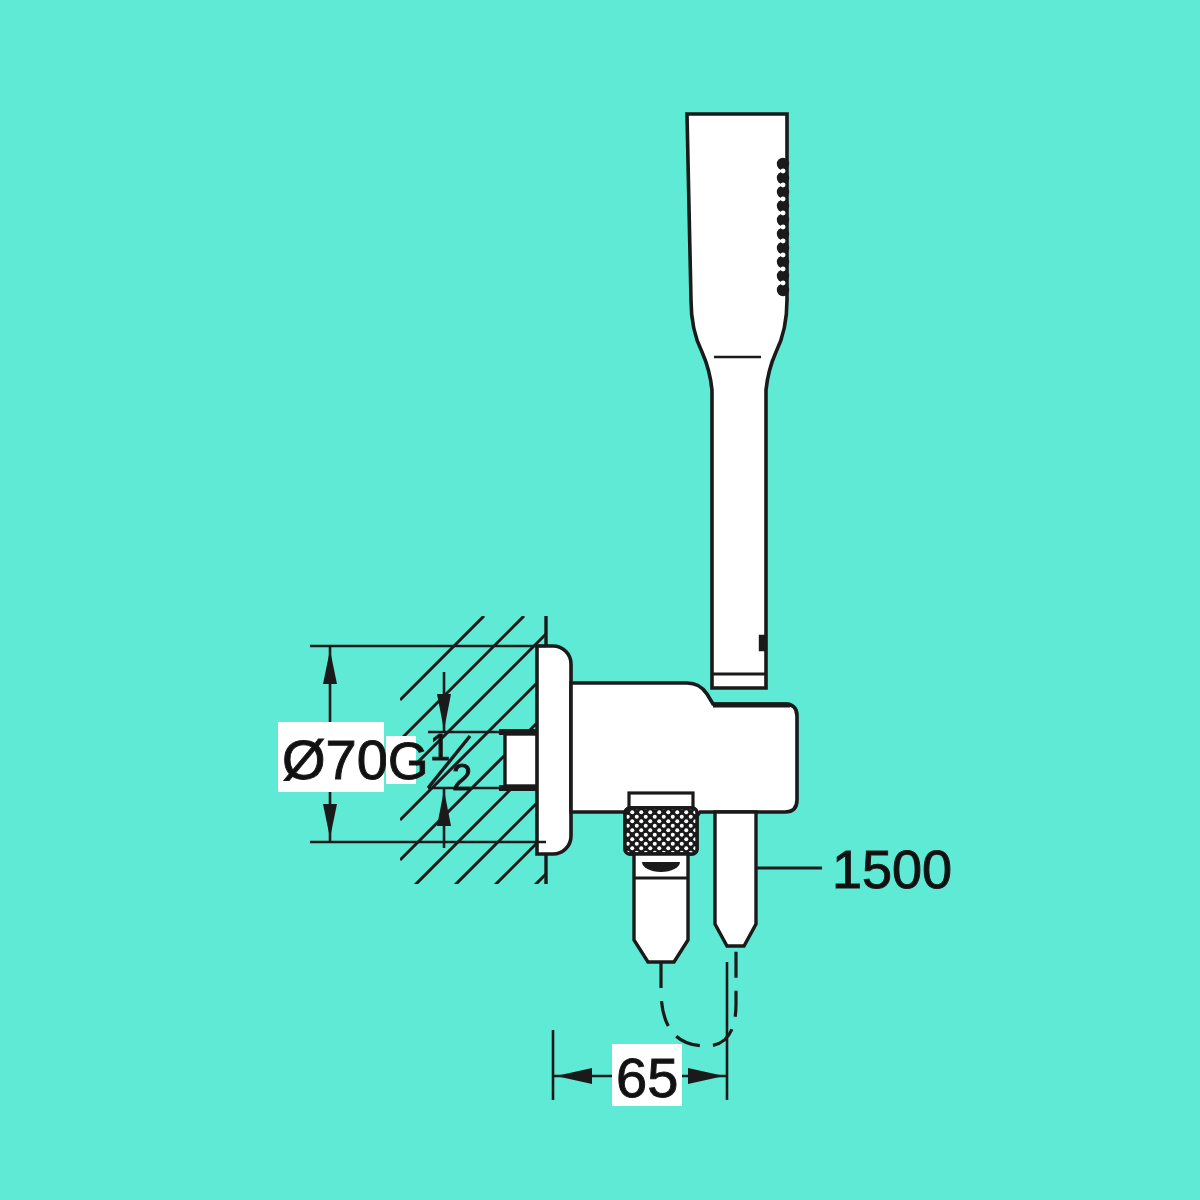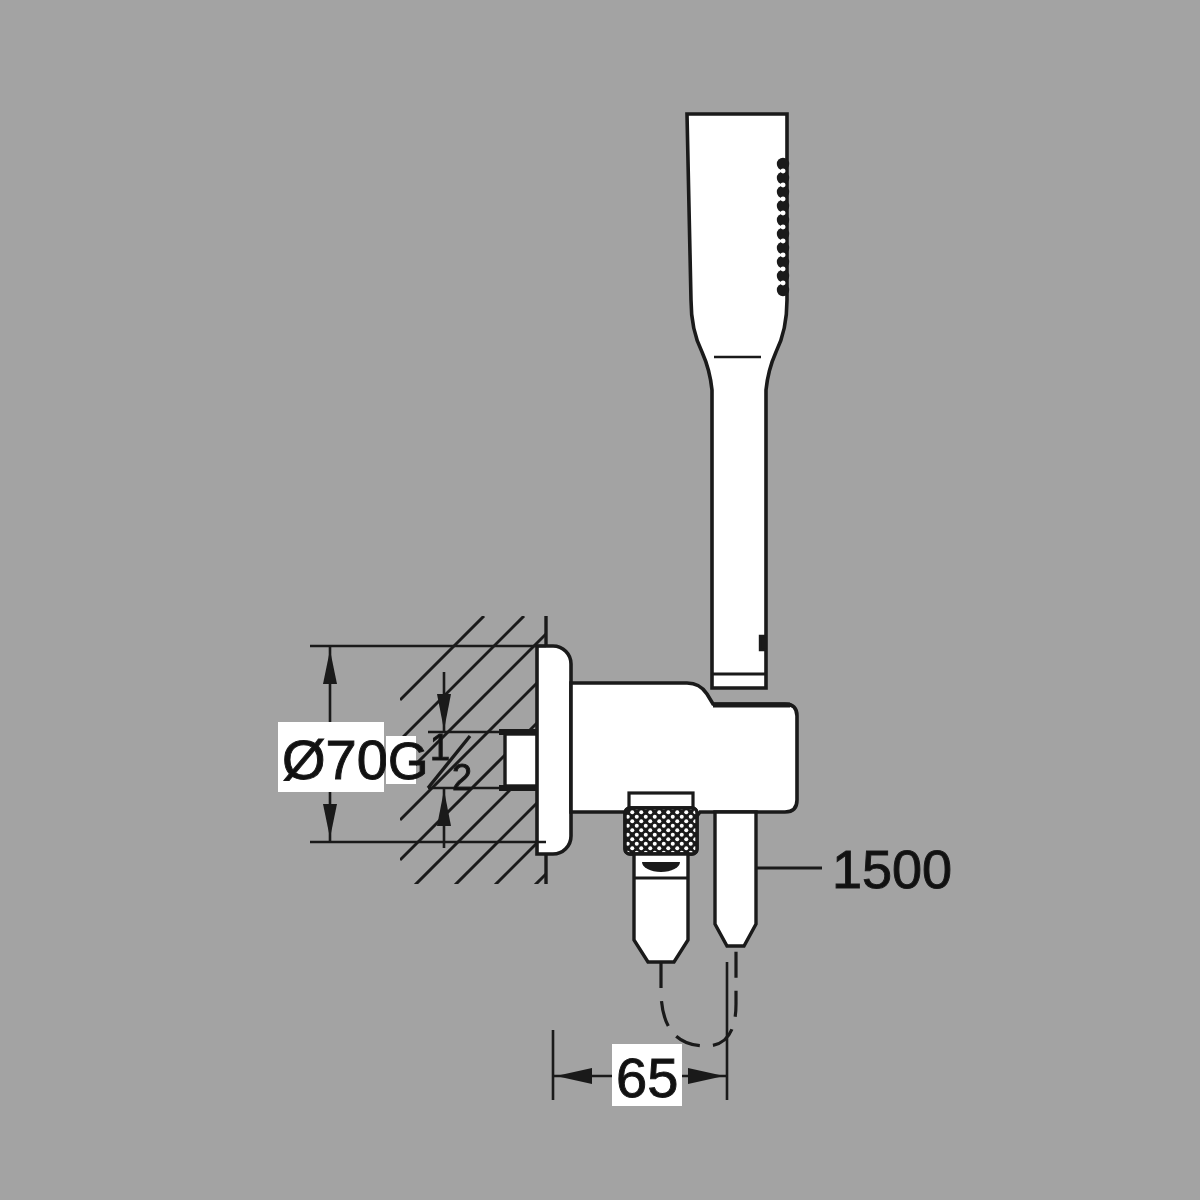--- a/index.html
+++ b/index.html
@@ -10,21 +10,21 @@
   body {
     width: 1200px;
     height: 1200px;
     overflow: hidden;
     font-family: "Liberation Sans", sans-serif;
   }
   #drawing-root {
     position: relative;
     width: 1200px;
     height: 1200px;
-    background: #a3a3a3;
+    background: #5eead4;
   }
   svg#technical-drawing {
     display: block;
     width: 1200px;
     height: 1200px;
   }
   .dim-text {
     font-family: "Liberation Sans", sans-serif;
     fill: #111111;
   }

